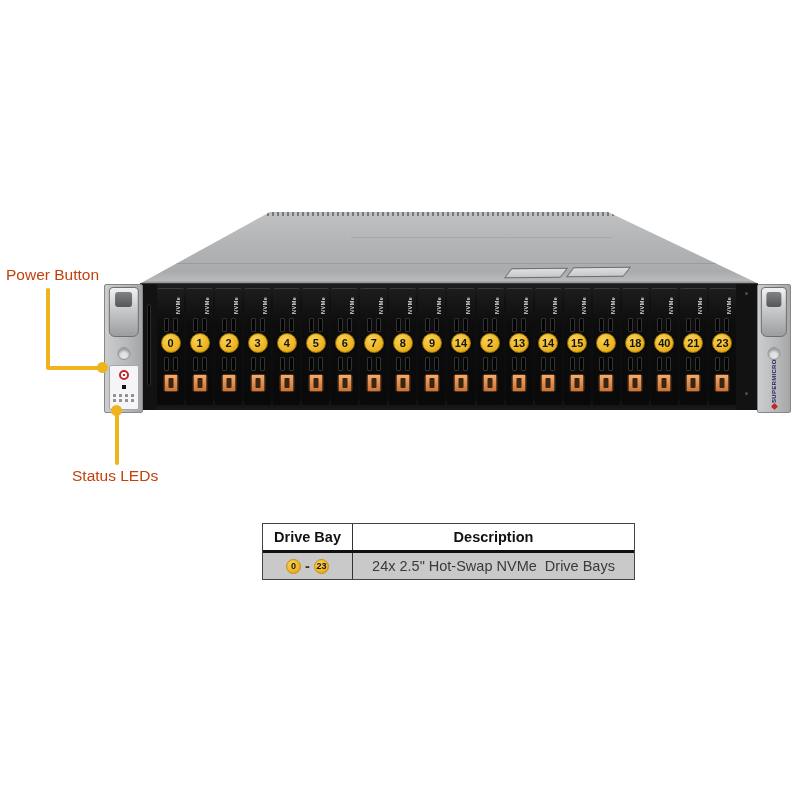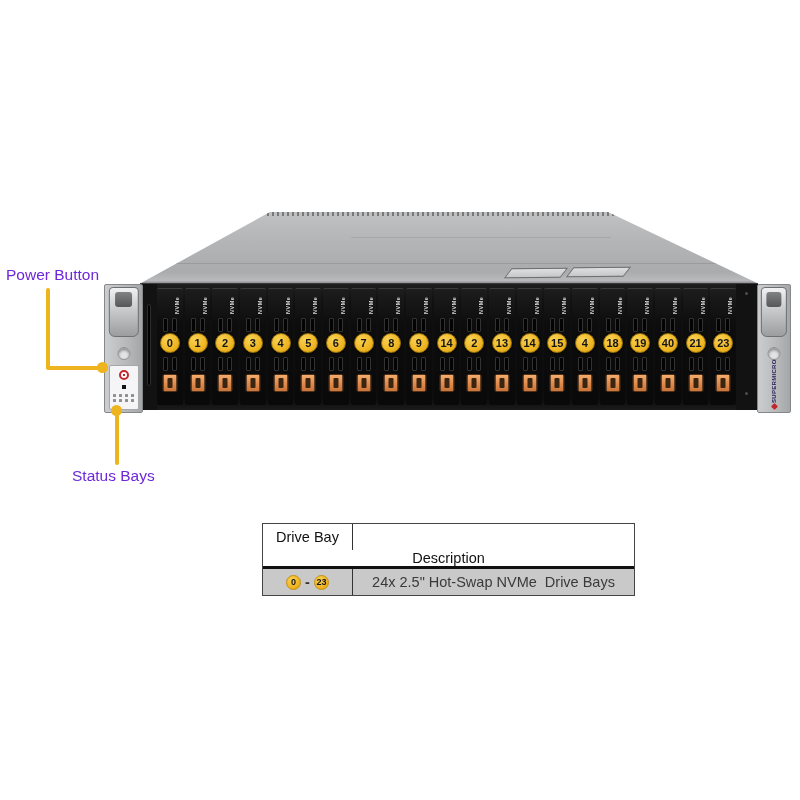--- a/index.html
+++ b/index.html
@@ -105,30 +105,30 @@
   .brand{
     position:absolute;bottom:3px;left:50%;transform:translateX(-50%);
     display:flex;flex-direction:column;align-items:center;gap:1px;
   }
   .brand-text{
     writing-mode:vertical-rl;rotate:180deg;font-size:6px;font-weight:bold;
     color:#23235c;letter-spacing:.3px;height:40px;
   }
   .brand-mark{width:5px;height:5px;background:#c0272d;transform:rotate(45deg);border-radius:1px;}
   
-  .callout-text{position:absolute;font-size:15.5px;color:#6d28d9;}
+  .callout-text{position:absolute;font-size:15.5px;color:#c2410c;}
   .co-line{position:absolute;background:#eeb41d;border-radius:2px;}
   .co-dot{position:absolute;width:11px;height:11px;border-radius:50%;background:#eeb41d;}
   
   .spec-table{
     position:absolute;left:262px;top:523px;width:373px;
     border:1.5px solid #444;background:#fff;font-size:14.5px;color:#111;
   }
   .t-row{display:flex;}
-  .t-row.head{font-weight:normal;border-bottom:3px solid #101010;flex-direction:column;}
+  .t-row.head{font-weight:bold;border-bottom:3px solid #101010;}
   .t-row.body{background:#c9c9c9;color:#3a3a3a;}
   .t-cell{display:flex;align-items:center;justify-content:center;height:26px;}
   .t-cell.c1{width:90px;border-right:1.5px solid #333;}
   .t-cell.c2{flex:1;white-space:pre;}
   .mini-bay{
     width:15px;height:15px;border-radius:50%;
     background:radial-gradient(circle at 35% 30%,#f8d155 0%,#efb622 60%,#d99c12 100%);
     border:1.5px solid #c58e10;font-size:9px;font-weight:bold;color:#151515;
     display:flex;align-items:center;justify-content:center;
   }
@@ -423,35 +423,20 @@
       <span class="bay-num">18</span>
       <div class="vents v-bot">
             <i></i>
             <i></i>
           </div>
       <div class="latch">
             <i></i>
           </div>
     </div>
 
-    <div class="tray">
-      <span class="nvme">NVMe</span>
-      <div class="vents v-top">
-            <i></i>
-            <i></i>
-          </div>
-      <span class="bay-num">19</span>
-      <div class="vents v-bot">
-            <i></i>
-            <i></i>
-          </div>
-      <div class="latch">
-            <i></i>
-          </div>
-    </div>
 
     <div class="tray">
       <span class="nvme">NVMe</span>
       <div class="vents v-top">
             <i></i>
             <i></i>
           </div>
       <span class="bay-num">40</span>
       <div class="vents v-bot">
             <i></i>
@@ -529,21 +514,21 @@
     </div>
   </div>
 
   <div class="callout-text" style="left:6px;top:266px;">Power Button</div>
   <div class="co-line" style="left:46px;top:288px;width:3.5px;height:81px;"></div>
   <div class="co-line" style="left:46px;top:366px;width:53px;height:3.5px;"></div>
   <div class="co-dot" style="left:97px;top:362px;"></div>
 
   <div class="co-dot" style="left:111px;top:405px;"></div>
   <div class="co-line" style="left:115px;top:412px;width:3.5px;height:53px;"></div>
-  <div class="callout-text" style="left:72px;top:467px;">Status Bays</div>
+  <div class="callout-text" style="left:72px;top:467px;">Status LEDs</div>
 
   <div class="spec-table">
     <div class="t-row head">
       <div class="t-cell c1">Drive Bay</div>
       <div class="t-cell c2">Description</div>
     </div>
     <div class="t-row body">
       <div class="t-cell c1">
         <span class="mini-bay">0</span>
         <span class="dash">-</span>

